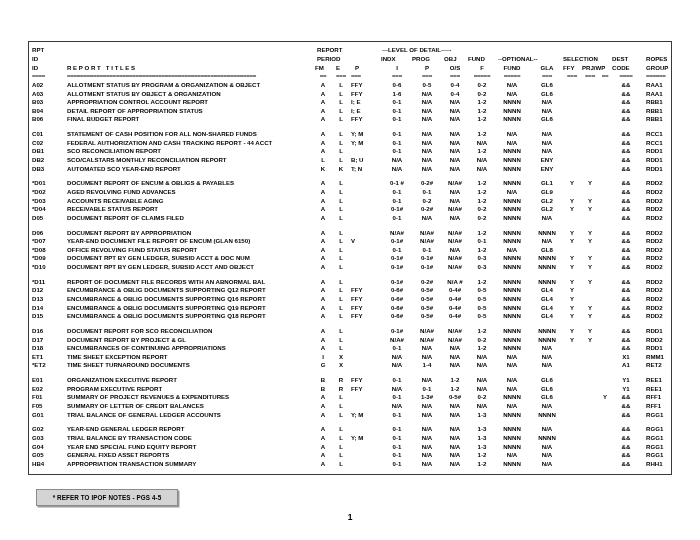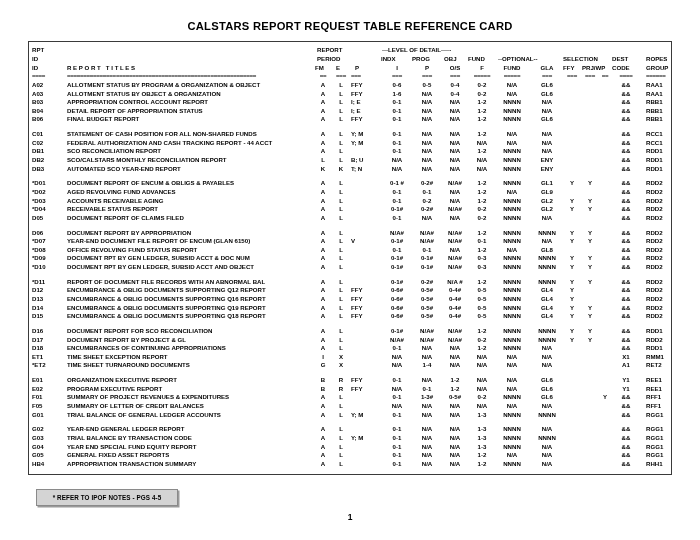--- a/index.html
+++ b/index.html
@@ -70,21 +70,20 @@
     text-align:center;
     font-size:8.5px;
     font-weight:bold;
   }
 </style>
 </head>
 <body>
 
 <div id="page">
 
-  <div class="doc-title">CALSTARS REPORT REQUEST TABLE REFERENCE CARD</div>
 
   <div class="frame">
     <div class="grid" id="grid"><div class="c" style="left: 3px; top: 4px; text-align: left;">RPT</div><div class="c" style="left: 288px; top: 4px; text-align: left;">REPORT</div><div class="c" style="left: 353px; top: 4px; text-align: left;">---LEVEL OF DETAIL-----</div><div class="c" style="left: 3px; top: 13px; text-align: left;">ID</div><div class="c" style="left: 288px; top: 13px; text-align: left;">PERIOD</div><div class="c" style="left: 352px; top: 13px; text-align: left;">INDX</div><div class="c" style="left: 383px; top: 13px; text-align: left;">PROG</div><div class="c" style="left: 415px; top: 13px; text-align: left;">OBJ</div><div class="c" style="left: 439px; top: 13px; text-align: left;">FUND</div><div class="c" style="left: 469px; top: 13px; text-align: left;">--OPTIONAL--</div><div class="c" style="left: 534px; top: 13px; text-align: left;">SELECTION</div><div class="c" style="left: 583px; top: 13px; text-align: left;">DEST</div><div class="c" style="left: 617px; top: 13px; text-align: left;">ROPES</div><div class="c" style="left: 3px; top: 22px; text-align: left;">ID</div><div class="c" style="left: 38px; top: 22px; text-align: left;">R E P O R T   T I T L E S</div><div class="c" style="left: 286px; top: 22px; text-align: left;">FM</div><div class="c" style="left: 307px; top: 22px; text-align: left;">E</div><div class="c" style="left: 326px; top: 22px; text-align: left;">P</div><div class="c" style="left: 355px; top: 22px; width: 26px; text-align: center;">I</div><div class="c" style="left: 386px; top: 22px; width: 24px; text-align: center;">P</div><div class="c" style="left: 414px; top: 22px; width: 24px; text-align: center;">O/S</div><div class="c" style="left: 442px; top: 22px; width: 22px; text-align: center;">F</div><div class="c" style="left: 469px; top: 22px; width: 28px; text-align: center;">FUND</div><div class="c" style="left: 506px; top: 22px; width: 24px; text-align: center;">GLA</div><div class="c" style="left: 534px; top: 22px; text-align: left;">FFY</div><div class="c" style="left: 553px; top: 22px; text-align: left;">PRJ/WP</div><div class="c" style="left: 583px; top: 22px; text-align: left;">CODE</div><div class="c" style="left: 617px; top: 22px; text-align: left;">GROUP</div><div class="c eqs" style="left: 3px; top: 30px; width: 26px; text-align: left;">====</div><div class="c eqs" style="left: 38px; top: 30px; width: 240px; text-align: left;">==========================================================</div><div class="c eqs" style="left: 288px; top: 30px; width: 12px; text-align: center;">==</div><div class="c eqs" style="left: 306px; top: 30px; width: 12px; text-align: center;">===</div><div class="c eqs" style="left: 322px; top: 30px; width: 24px; text-align: left;">===</div><div class="c eqs" style="left: 355px; top: 30px; width: 26px; text-align: center;">===</div><div class="c eqs" style="left: 386px; top: 30px; width: 24px; text-align: center;">===</div><div class="c eqs" style="left: 414px; top: 30px; width: 24px; text-align: center;">===</div><div class="c eqs" style="left: 442px; top: 30px; width: 22px; text-align: center;">=====</div><div class="c eqs" style="left: 469px; top: 30px; width: 28px; text-align: center;">=====</div><div class="c eqs" style="left: 506px; top: 30px; width: 24px; text-align: center;">===</div><div class="c eqs" style="left: 536px; top: 30px; width: 14px; text-align: center;">===</div><div class="c eqs" style="left: 554px; top: 30px; width: 14px; text-align: center;">===</div><div class="c eqs" style="left: 570px; top: 30px; width: 12px; text-align: center;">==</div><div class="c eqs" style="left: 584px; top: 30px; width: 26px; text-align: center;">====</div><div class="c eqs" style="left: 617px; top: 30px; width: 30px; text-align: left;">======</div><div><div class="c" style="left: 3px; top: 39px; width: 26px; text-align: left;">A02</div><div class="c" style="left: 38px; top: 39px; width: 240px; text-align: left;">ALLOTMENT STATUS BY PROGRAM &amp; ORGANIZATION &amp; OBJECT</div><div class="c" style="left: 288px; top: 39px; width: 12px; text-align: center;">A</div><div class="c" style="left: 306px; top: 39px; width: 12px; text-align: center;">L</div><div class="c" style="left: 322px; top: 39px; width: 24px; text-align: left;">FFY</div><div class="c" style="left: 355px; top: 39px; width: 26px; text-align: center;">0-6</div><div class="c" style="left: 386px; top: 39px; width: 24px; text-align: center;">0-5</div><div class="c" style="left: 414px; top: 39px; width: 24px; text-align: center;">0-4</div><div class="c" style="left: 442px; top: 39px; width: 22px; text-align: center;">0-2</div><div class="c" style="left: 469px; top: 39px; width: 28px; text-align: center;">N/A</div><div class="c" style="left: 506px; top: 39px; width: 24px; text-align: center;">GL6</div><div class="c" style="left: 536px; top: 39px; width: 14px; text-align: center;"></div><div class="c" style="left: 554px; top: 39px; width: 14px; text-align: center;"></div><div class="c" style="left: 570px; top: 39px; width: 12px; text-align: center;"></div><div class="c" style="left: 584px; top: 39px; width: 26px; text-align: center;">&amp;&amp;</div><div class="c" style="left: 617px; top: 39px; width: 30px; text-align: left;">RAA1</div></div><div><div class="c" style="left: 3px; top: 47.6px; width: 26px; text-align: left;">A03</div><div class="c" style="left: 38px; top: 47.6px; width: 240px; text-align: left;">ALLOTMENT STATUS BY OBJECT &amp; ORGANIZATION</div><div class="c" style="left: 288px; top: 47.6px; width: 12px; text-align: center;">A</div><div class="c" style="left: 306px; top: 47.6px; width: 12px; text-align: center;">L</div><div class="c" style="left: 322px; top: 47.6px; width: 24px; text-align: left;">FFY</div><div class="c" style="left: 355px; top: 47.6px; width: 26px; text-align: center;">1-6</div><div class="c" style="left: 386px; top: 47.6px; width: 24px; text-align: center;">N/A</div><div class="c" style="left: 414px; top: 47.6px; width: 24px; text-align: center;">0-4</div><div class="c" style="left: 442px; top: 47.6px; width: 22px; text-align: center;">0-2</div><div class="c" style="left: 469px; top: 47.6px; width: 28px; text-align: center;">N/A</div><div class="c" style="left: 506px; top: 47.6px; width: 24px; text-align: center;">GL6</div><div class="c" style="left: 536px; top: 47.6px; width: 14px; text-align: center;"></div><div class="c" style="left: 554px; top: 47.6px; width: 14px; text-align: center;"></div><div class="c" style="left: 570px; top: 47.6px; width: 12px; text-align: center;"></div><div class="c" style="left: 584px; top: 47.6px; width: 26px; text-align: center;">&amp;&amp;</div><div class="c" style="left: 617px; top: 47.6px; width: 30px; text-align: left;">RAA1</div></div><div><div class="c" style="left: 3px; top: 56.2px; width: 26px; text-align: left;">B03</div><div class="c" style="left: 38px; top: 56.2px; width: 240px; text-align: left;">APPROPRIATION CONTROL ACCOUNT REPORT</div><div class="c" style="left: 288px; top: 56.2px; width: 12px; text-align: center;">A</div><div class="c" style="left: 306px; top: 56.2px; width: 12px; text-align: center;">L</div><div class="c" style="left: 322px; top: 56.2px; width: 24px; text-align: left;">I; E</div><div class="c" style="left: 355px; top: 56.2px; width: 26px; text-align: center;">0-1</div><div class="c" style="left: 386px; top: 56.2px; width: 24px; text-align: center;">N/A</div><div class="c" style="left: 414px; top: 56.2px; width: 24px; text-align: center;">N/A</div><div class="c" style="left: 442px; top: 56.2px; width: 22px; text-align: center;">1-2</div><div class="c" style="left: 469px; top: 56.2px; width: 28px; text-align: center;">NNNN</div><div class="c" style="left: 506px; top: 56.2px; width: 24px; text-align: center;">N/A</div><div class="c" style="left: 536px; top: 56.2px; width: 14px; text-align: center;"></div><div class="c" style="left: 554px; top: 56.2px; width: 14px; text-align: center;"></div><div class="c" style="left: 570px; top: 56.2px; width: 12px; text-align: center;"></div><div class="c" style="left: 584px; top: 56.2px; width: 26px; text-align: center;">&amp;&amp;</div><div class="c" style="left: 617px; top: 56.2px; width: 30px; text-align: left;">RBB1</div></div><div><div class="c" style="left: 3px; top: 64.8px; width: 26px; text-align: left;">B04</div><div class="c" style="left: 38px; top: 64.8px; width: 240px; text-align: left;">DETAIL REPORT OF APPROPRIATION STATUS</div><div class="c" style="left: 288px; top: 64.8px; width: 12px; text-align: center;">A</div><div class="c" style="left: 306px; top: 64.8px; width: 12px; text-align: center;">L</div><div class="c" style="left: 322px; top: 64.8px; width: 24px; text-align: left;">I; E</div><div class="c" style="left: 355px; top: 64.8px; width: 26px; text-align: center;">0-1</div><div class="c" style="left: 386px; top: 64.8px; width: 24px; text-align: center;">N/A</div><div class="c" style="left: 414px; top: 64.8px; width: 24px; text-align: center;">N/A</div><div class="c" style="left: 442px; top: 64.8px; width: 22px; text-align: center;">1-2</div><div class="c" style="left: 469px; top: 64.8px; width: 28px; text-align: center;">NNNN</div><div class="c" style="left: 506px; top: 64.8px; width: 24px; text-align: center;">N/A</div><div class="c" style="left: 536px; top: 64.8px; width: 14px; text-align: center;"></div><div class="c" style="left: 554px; top: 64.8px; width: 14px; text-align: center;"></div><div class="c" style="left: 570px; top: 64.8px; width: 12px; text-align: center;"></div><div class="c" style="left: 584px; top: 64.8px; width: 26px; text-align: center;">&amp;&amp;</div><div class="c" style="left: 617px; top: 64.8px; width: 30px; text-align: left;">RBB1</div></div><div><div class="c" style="left: 3px; top: 73.4px; width: 26px; text-align: left;">B06</div><div class="c" style="left: 38px; top: 73.4px; width: 240px; text-align: left;">FINAL BUDGET REPORT</div><div class="c" style="left: 288px; top: 73.4px; width: 12px; text-align: center;">A</div><div class="c" style="left: 306px; top: 73.4px; width: 12px; text-align: center;">L</div><div class="c" style="left: 322px; top: 73.4px; width: 24px; text-align: left;">FFY</div><div class="c" style="left: 355px; top: 73.4px; width: 26px; text-align: center;">0-1</div><div class="c" style="left: 386px; top: 73.4px; width: 24px; text-align: center;">N/A</div><div class="c" style="left: 414px; top: 73.4px; width: 24px; text-align: center;">N/A</div><div class="c" style="left: 442px; top: 73.4px; width: 22px; text-align: center;">1-2</div><div class="c" style="left: 469px; top: 73.4px; width: 28px; text-align: center;">NNNN</div><div class="c" style="left: 506px; top: 73.4px; width: 24px; text-align: center;">GL6</div><div class="c" style="left: 536px; top: 73.4px; width: 14px; text-align: center;"></div><div class="c" style="left: 554px; top: 73.4px; width: 14px; text-align: center;"></div><div class="c" style="left: 570px; top: 73.4px; width: 12px; text-align: center;"></div><div class="c" style="left: 584px; top: 73.4px; width: 26px; text-align: center;">&amp;&amp;</div><div class="c" style="left: 617px; top: 73.4px; width: 30px; text-align: left;">RBB1</div></div><div><div class="c" style="left: 3px; top: 88.2px; width: 26px; text-align: left;">C01</div><div class="c" style="left: 38px; top: 88.2px; width: 240px; text-align: left;">STATEMENT OF CASH POSITION FOR ALL NON-SHARED FUNDS</div><div class="c" style="left: 288px; top: 88.2px; width: 12px; text-align: center;">A</div><div class="c" style="left: 306px; top: 88.2px; width: 12px; text-align: center;">L</div><div class="c" style="left: 322px; top: 88.2px; width: 24px; text-align: left;">Y; M</div><div class="c" style="left: 355px; top: 88.2px; width: 26px; text-align: center;">0-1</div><div class="c" style="left: 386px; top: 88.2px; width: 24px; text-align: center;">N/A</div><div class="c" style="left: 414px; top: 88.2px; width: 24px; text-align: center;">N/A</div><div class="c" style="left: 442px; top: 88.2px; width: 22px; text-align: center;">1-2</div><div class="c" style="left: 469px; top: 88.2px; width: 28px; text-align: center;">N/A</div><div class="c" style="left: 506px; top: 88.2px; width: 24px; text-align: center;">N/A</div><div class="c" style="left: 536px; top: 88.2px; width: 14px; text-align: center;"></div><div class="c" style="left: 554px; top: 88.2px; width: 14px; text-align: center;"></div><div class="c" style="left: 570px; top: 88.2px; width: 12px; text-align: center;"></div><div class="c" style="left: 584px; top: 88.2px; width: 26px; text-align: center;">&amp;&amp;</div><div class="c" style="left: 617px; top: 88.2px; width: 30px; text-align: left;">RCC1</div></div><div><div class="c" style="left: 3px; top: 96.8px; width: 26px; text-align: left;">C02</div><div class="c" style="left: 38px; top: 96.8px; width: 240px; text-align: left;">FEDERAL AUTHORIZATION AND CASH TRACKING REPORT - 44 ACCT</div><div class="c" style="left: 288px; top: 96.8px; width: 12px; text-align: center;">A</div><div class="c" style="left: 306px; top: 96.8px; width: 12px; text-align: center;">L</div><div class="c" style="left: 322px; top: 96.8px; width: 24px; text-align: left;">Y; M</div><div class="c" style="left: 355px; top: 96.8px; width: 26px; text-align: center;">0-1</div><div class="c" style="left: 386px; top: 96.8px; width: 24px; text-align: center;">N/A</div><div class="c" style="left: 414px; top: 96.8px; width: 24px; text-align: center;">N/A</div><div class="c" style="left: 442px; top: 96.8px; width: 22px; text-align: center;">N/A</div><div class="c" style="left: 469px; top: 96.8px; width: 28px; text-align: center;">N/A</div><div class="c" style="left: 506px; top: 96.8px; width: 24px; text-align: center;">N/A</div><div class="c" style="left: 536px; top: 96.8px; width: 14px; text-align: center;"></div><div class="c" style="left: 554px; top: 96.8px; width: 14px; text-align: center;"></div><div class="c" style="left: 570px; top: 96.8px; width: 12px; text-align: center;"></div><div class="c" style="left: 584px; top: 96.8px; width: 26px; text-align: center;">&amp;&amp;</div><div class="c" style="left: 617px; top: 96.8px; width: 30px; text-align: left;">RCC1</div></div><div><div class="c" style="left: 3px; top: 105.4px; width: 26px; text-align: left;">DB1</div><div class="c" style="left: 38px; top: 105.4px; width: 240px; text-align: left;">SCO RECONCILIATION REPORT</div><div class="c" style="left: 288px; top: 105.4px; width: 12px; text-align: center;">A</div><div class="c" style="left: 306px; top: 105.4px; width: 12px; text-align: center;">L</div><div class="c" style="left: 322px; top: 105.4px; width: 24px; text-align: left;"></div><div class="c" style="left: 355px; top: 105.4px; width: 26px; text-align: center;">0-1</div><div class="c" style="left: 386px; top: 105.4px; width: 24px; text-align: center;">N/A</div><div class="c" style="left: 414px; top: 105.4px; width: 24px; text-align: center;">N/A</div><div class="c" style="left: 442px; top: 105.4px; width: 22px; text-align: center;">1-2</div><div class="c" style="left: 469px; top: 105.4px; width: 28px; text-align: center;">NNNN</div><div class="c" style="left: 506px; top: 105.4px; width: 24px; text-align: center;">N/A</div><div class="c" style="left: 536px; top: 105.4px; width: 14px; text-align: center;"></div><div class="c" style="left: 554px; top: 105.4px; width: 14px; text-align: center;"></div><div class="c" style="left: 570px; top: 105.4px; width: 12px; text-align: center;"></div><div class="c" style="left: 584px; top: 105.4px; width: 26px; text-align: center;">&amp;&amp;</div><div class="c" style="left: 617px; top: 105.4px; width: 30px; text-align: left;">RDD1</div></div><div><div class="c" style="left: 3px; top: 114px; width: 26px; text-align: left;">DB2</div><div class="c" style="left: 38px; top: 114px; width: 240px; text-align: left;">SCO/CALSTARS MONTHLY RECONCILIATION REPORT</div><div class="c" style="left: 288px; top: 114px; width: 12px; text-align: center;">L</div><div class="c" style="left: 306px; top: 114px; width: 12px; text-align: center;">L</div><div class="c" style="left: 322px; top: 114px; width: 24px; text-align: left;">B; U</div><div class="c" style="left: 355px; top: 114px; width: 26px; text-align: center;">N/A</div><div class="c" style="left: 386px; top: 114px; width: 24px; text-align: center;">N/A</div><div class="c" style="left: 414px; top: 114px; width: 24px; text-align: center;">N/A</div><div class="c" style="left: 442px; top: 114px; width: 22px; text-align: center;">N/A</div><div class="c" style="left: 469px; top: 114px; width: 28px; text-align: center;">NNNN</div><div class="c" style="left: 506px; top: 114px; width: 24px; text-align: center;">ENY</div><div class="c" style="left: 536px; top: 114px; width: 14px; text-align: center;"></div><div class="c" style="left: 554px; top: 114px; width: 14px; text-align: center;"></div><div class="c" style="left: 570px; top: 114px; width: 12px; text-align: center;"></div><div class="c" style="left: 584px; top: 114px; width: 26px; text-align: center;">&amp;&amp;</div><div class="c" style="left: 617px; top: 114px; width: 30px; text-align: left;">RDD1</div></div><div><div class="c" style="left: 3px; top: 122.6px; width: 26px; text-align: left;">DB3</div><div class="c" style="left: 38px; top: 122.6px; width: 240px; text-align: left;">AUTOMATED SCO YEAR-END REPORT</div><div class="c" style="left: 288px; top: 122.6px; width: 12px; text-align: center;">K</div><div class="c" style="left: 306px; top: 122.6px; width: 12px; text-align: center;">K</div><div class="c" style="left: 322px; top: 122.6px; width: 24px; text-align: left;">T; N</div><div class="c" style="left: 355px; top: 122.6px; width: 26px; text-align: center;">N/A</div><div class="c" style="left: 386px; top: 122.6px; width: 24px; text-align: center;">N/A</div><div class="c" style="left: 414px; top: 122.6px; width: 24px; text-align: center;">N/A</div><div class="c" style="left: 442px; top: 122.6px; width: 22px; text-align: center;">N/A</div><div class="c" style="left: 469px; top: 122.6px; width: 28px; text-align: center;">NNNN</div><div class="c" style="left: 506px; top: 122.6px; width: 24px; text-align: center;">ENY</div><div class="c" style="left: 536px; top: 122.6px; width: 14px; text-align: center;"></div><div class="c" style="left: 554px; top: 122.6px; width: 14px; text-align: center;"></div><div class="c" style="left: 570px; top: 122.6px; width: 12px; text-align: center;"></div><div class="c" style="left: 584px; top: 122.6px; width: 26px; text-align: center;">&amp;&amp;</div><div class="c" style="left: 617px; top: 122.6px; width: 30px; text-align: left;">RDD1</div></div><div><div class="c" style="left: 3px; top: 137.4px; width: 26px; text-align: left;">*D01</div><div class="c" style="left: 38px; top: 137.4px; width: 240px; text-align: left;">DOCUMENT REPORT OF ENCUM &amp; OBLIGS &amp; PAYABLES</div><div class="c" style="left: 288px; top: 137.4px; width: 12px; text-align: center;">A</div><div class="c" style="left: 306px; top: 137.4px; width: 12px; text-align: center;">L</div><div class="c" style="left: 322px; top: 137.4px; width: 24px; text-align: left;"></div><div class="c" style="left: 355px; top: 137.4px; width: 26px; text-align: center;">0-1 #</div><div class="c" style="left: 386px; top: 137.4px; width: 24px; text-align: center;">0-2#</div><div class="c" style="left: 414px; top: 137.4px; width: 24px; text-align: center;">N/A#</div><div class="c" style="left: 442px; top: 137.4px; width: 22px; text-align: center;">1-2</div><div class="c" style="left: 469px; top: 137.4px; width: 28px; text-align: center;">NNNN</div><div class="c" style="left: 506px; top: 137.4px; width: 24px; text-align: center;">GL1</div><div class="c" style="left: 536px; top: 137.4px; width: 14px; text-align: center;">Y</div><div class="c" style="left: 554px; top: 137.4px; width: 14px; text-align: center;">Y</div><div class="c" style="left: 570px; top: 137.4px; width: 12px; text-align: center;"></div><div class="c" style="left: 584px; top: 137.4px; width: 26px; text-align: center;">&amp;&amp;</div><div class="c" style="left: 617px; top: 137.4px; width: 30px; text-align: left;">RDD2</div></div><div><div class="c" style="left: 3px; top: 146px; width: 26px; text-align: left;">*D02</div><div class="c" style="left: 38px; top: 146px; width: 240px; text-align: left;">AGED REVOLVING FUND ADVANCES</div><div class="c" style="left: 288px; top: 146px; width: 12px; text-align: center;">A</div><div class="c" style="left: 306px; top: 146px; width: 12px; text-align: center;">L</div><div class="c" style="left: 322px; top: 146px; width: 24px; text-align: left;"></div><div class="c" style="left: 355px; top: 146px; width: 26px; text-align: center;">0-1</div><div class="c" style="left: 386px; top: 146px; width: 24px; text-align: center;">0-1</div><div class="c" style="left: 414px; top: 146px; width: 24px; text-align: center;">N/A</div><div class="c" style="left: 442px; top: 146px; width: 22px; text-align: center;">1-2</div><div class="c" style="left: 469px; top: 146px; width: 28px; text-align: center;">N/A</div><div class="c" style="left: 506px; top: 146px; width: 24px; text-align: center;">GL9</div><div class="c" style="left: 536px; top: 146px; width: 14px; text-align: center;"></div><div class="c" style="left: 554px; top: 146px; width: 14px; text-align: center;"></div><div class="c" style="left: 570px; top: 146px; width: 12px; text-align: center;"></div><div class="c" style="left: 584px; top: 146px; width: 26px; text-align: center;">&amp;&amp;</div><div class="c" style="left: 617px; top: 146px; width: 30px; text-align: left;">RDD2</div></div><div><div class="c" style="left: 3px; top: 154.6px; width: 26px; text-align: left;">*D03</div><div class="c" style="left: 38px; top: 154.6px; width: 240px; text-align: left;">ACCOUNTS RECEIVABLE AGING</div><div class="c" style="left: 288px; top: 154.6px; width: 12px; text-align: center;">A</div><div class="c" style="left: 306px; top: 154.6px; width: 12px; text-align: center;">L</div><div class="c" style="left: 322px; top: 154.6px; width: 24px; text-align: left;"></div><div class="c" style="left: 355px; top: 154.6px; width: 26px; text-align: center;">0-1</div><div class="c" style="left: 386px; top: 154.6px; width: 24px; text-align: center;">0-2</div><div class="c" style="left: 414px; top: 154.6px; width: 24px; text-align: center;">N/A</div><div class="c" style="left: 442px; top: 154.6px; width: 22px; text-align: center;">1-2</div><div class="c" style="left: 469px; top: 154.6px; width: 28px; text-align: center;">NNNN</div><div class="c" style="left: 506px; top: 154.6px; width: 24px; text-align: center;">GL2</div><div class="c" style="left: 536px; top: 154.6px; width: 14px; text-align: center;">Y</div><div class="c" style="left: 554px; top: 154.6px; width: 14px; text-align: center;">Y</div><div class="c" style="left: 570px; top: 154.6px; width: 12px; text-align: center;"></div><div class="c" style="left: 584px; top: 154.6px; width: 26px; text-align: center;">&amp;&amp;</div><div class="c" style="left: 617px; top: 154.6px; width: 30px; text-align: left;">RDD2</div></div><div><div class="c" style="left: 3px; top: 163.2px; width: 26px; text-align: left;">*D04</div><div class="c" style="left: 38px; top: 163.2px; width: 240px; text-align: left;">RECEIVABLE STATUS REPORT</div><div class="c" style="left: 288px; top: 163.2px; width: 12px; text-align: center;">A</div><div class="c" style="left: 306px; top: 163.2px; width: 12px; text-align: center;">L</div><div class="c" style="left: 322px; top: 163.2px; width: 24px; text-align: left;"></div><div class="c" style="left: 355px; top: 163.2px; width: 26px; text-align: center;">0-1#</div><div class="c" style="left: 386px; top: 163.2px; width: 24px; text-align: center;">0-2#</div><div class="c" style="left: 414px; top: 163.2px; width: 24px; text-align: center;">N/A#</div><div class="c" style="left: 442px; top: 163.2px; width: 22px; text-align: center;">0-2</div><div class="c" style="left: 469px; top: 163.2px; width: 28px; text-align: center;">NNNN</div><div class="c" style="left: 506px; top: 163.2px; width: 24px; text-align: center;">GL2</div><div class="c" style="left: 536px; top: 163.2px; width: 14px; text-align: center;">Y</div><div class="c" style="left: 554px; top: 163.2px; width: 14px; text-align: center;">Y</div><div class="c" style="left: 570px; top: 163.2px; width: 12px; text-align: center;"></div><div class="c" style="left: 584px; top: 163.2px; width: 26px; text-align: center;">&amp;&amp;</div><div class="c" style="left: 617px; top: 163.2px; width: 30px; text-align: left;">RDD2</div></div><div><div class="c" style="left: 3px; top: 171.8px; width: 26px; text-align: left;">D05</div><div class="c" style="left: 38px; top: 171.8px; width: 240px; text-align: left;">DOCUMENT REPORT OF CLAIMS FILED</div><div class="c" style="left: 288px; top: 171.8px; width: 12px; text-align: center;">A</div><div class="c" style="left: 306px; top: 171.8px; width: 12px; text-align: center;">L</div><div class="c" style="left: 322px; top: 171.8px; width: 24px; text-align: left;"></div><div class="c" style="left: 355px; top: 171.8px; width: 26px; text-align: center;">0-1</div><div class="c" style="left: 386px; top: 171.8px; width: 24px; text-align: center;">N/A</div><div class="c" style="left: 414px; top: 171.8px; width: 24px; text-align: center;">N/A</div><div class="c" style="left: 442px; top: 171.8px; width: 22px; text-align: center;">0-2</div><div class="c" style="left: 469px; top: 171.8px; width: 28px; text-align: center;">NNNN</div><div class="c" style="left: 506px; top: 171.8px; width: 24px; text-align: center;">N/A</div><div class="c" style="left: 536px; top: 171.8px; width: 14px; text-align: center;"></div><div class="c" style="left: 554px; top: 171.8px; width: 14px; text-align: center;"></div><div class="c" style="left: 570px; top: 171.8px; width: 12px; text-align: center;"></div><div class="c" style="left: 584px; top: 171.8px; width: 26px; text-align: center;">&amp;&amp;</div><div class="c" style="left: 617px; top: 171.8px; width: 30px; text-align: left;">RDD2</div></div><div><div class="c" style="left: 3px; top: 186.6px; width: 26px; text-align: left;">D06</div><div class="c" style="left: 38px; top: 186.6px; width: 240px; text-align: left;">DOCUMENT REPORT BY APPROPRIATION</div><div class="c" style="left: 288px; top: 186.6px; width: 12px; text-align: center;">A</div><div class="c" style="left: 306px; top: 186.6px; width: 12px; text-align: center;">L</div><div class="c" style="left: 322px; top: 186.6px; width: 24px; text-align: left;"></div><div class="c" style="left: 355px; top: 186.6px; width: 26px; text-align: center;">N/A#</div><div class="c" style="left: 386px; top: 186.6px; width: 24px; text-align: center;">N/A#</div><div class="c" style="left: 414px; top: 186.6px; width: 24px; text-align: center;">N/A#</div><div class="c" style="left: 442px; top: 186.6px; width: 22px; text-align: center;">1-2</div><div class="c" style="left: 469px; top: 186.6px; width: 28px; text-align: center;">NNNN</div><div class="c" style="left: 506px; top: 186.6px; width: 24px; text-align: center;">NNNN</div><div class="c" style="left: 536px; top: 186.6px; width: 14px; text-align: center;">Y</div><div class="c" style="left: 554px; top: 186.6px; width: 14px; text-align: center;">Y</div><div class="c" style="left: 570px; top: 186.6px; width: 12px; text-align: center;"></div><div class="c" style="left: 584px; top: 186.6px; width: 26px; text-align: center;">&amp;&amp;</div><div class="c" style="left: 617px; top: 186.6px; width: 30px; text-align: left;">RDD2</div></div><div><div class="c" style="left: 3px; top: 195.2px; width: 26px; text-align: left;">*D07</div><div class="c" style="left: 38px; top: 195.2px; width: 240px; text-align: left;">YEAR-END DOCUMENT FILE REPORT OF ENCUM (GLAN 6150)</div><div class="c" style="left: 288px; top: 195.2px; width: 12px; text-align: center;">A</div><div class="c" style="left: 306px; top: 195.2px; width: 12px; text-align: center;">L</div><div class="c" style="left: 322px; top: 195.2px; width: 24px; text-align: left;">V</div><div class="c" style="left: 355px; top: 195.2px; width: 26px; text-align: center;">0-1#</div><div class="c" style="left: 386px; top: 195.2px; width: 24px; text-align: center;">N/A#</div><div class="c" style="left: 414px; top: 195.2px; width: 24px; text-align: center;">N/A#</div><div class="c" style="left: 442px; top: 195.2px; width: 22px; text-align: center;">0-1</div><div class="c" style="left: 469px; top: 195.2px; width: 28px; text-align: center;">NNNN</div><div class="c" style="left: 506px; top: 195.2px; width: 24px; text-align: center;">N/A</div><div class="c" style="left: 536px; top: 195.2px; width: 14px; text-align: center;">Y</div><div class="c" style="left: 554px; top: 195.2px; width: 14px; text-align: center;">Y</div><div class="c" style="left: 570px; top: 195.2px; width: 12px; text-align: center;"></div><div class="c" style="left: 584px; top: 195.2px; width: 26px; text-align: center;">&amp;&amp;</div><div class="c" style="left: 617px; top: 195.2px; width: 30px; text-align: left;">RDD2</div></div><div><div class="c" style="left: 3px; top: 203.8px; width: 26px; text-align: left;">*D08</div><div class="c" style="left: 38px; top: 203.8px; width: 240px; text-align: left;">OFFICE REVOLVING FUND STATUS REPORT</div><div class="c" style="left: 288px; top: 203.8px; width: 12px; text-align: center;">A</div><div class="c" style="left: 306px; top: 203.8px; width: 12px; text-align: center;">L</div><div class="c" style="left: 322px; top: 203.8px; width: 24px; text-align: left;"></div><div class="c" style="left: 355px; top: 203.8px; width: 26px; text-align: center;">0-1</div><div class="c" style="left: 386px; top: 203.8px; width: 24px; text-align: center;">0-1</div><div class="c" style="left: 414px; top: 203.8px; width: 24px; text-align: center;">N/A</div><div class="c" style="left: 442px; top: 203.8px; width: 22px; text-align: center;">1-2</div><div class="c" style="left: 469px; top: 203.8px; width: 28px; text-align: center;">N/A</div><div class="c" style="left: 506px; top: 203.8px; width: 24px; text-align: center;">GL8</div><div class="c" style="left: 536px; top: 203.8px; width: 14px; text-align: center;"></div><div class="c" style="left: 554px; top: 203.8px; width: 14px; text-align: center;"></div><div class="c" style="left: 570px; top: 203.8px; width: 12px; text-align: center;"></div><div class="c" style="left: 584px; top: 203.8px; width: 26px; text-align: center;">&amp;&amp;</div><div class="c" style="left: 617px; top: 203.8px; width: 30px; text-align: left;">RDD2</div></div><div><div class="c" style="left: 3px; top: 212.4px; width: 26px; text-align: left;">*D09</div><div class="c" style="left: 38px; top: 212.4px; width: 240px; text-align: left;">DOCUMENT RPT BY GEN LEDGER, SUBSID ACCT &amp; DOC NUM</div><div class="c" style="left: 288px; top: 212.4px; width: 12px; text-align: center;">A</div><div class="c" style="left: 306px; top: 212.4px; width: 12px; text-align: center;">L</div><div class="c" style="left: 322px; top: 212.4px; width: 24px; text-align: left;"></div><div class="c" style="left: 355px; top: 212.4px; width: 26px; text-align: center;">0-1#</div><div class="c" style="left: 386px; top: 212.4px; width: 24px; text-align: center;">0-1#</div><div class="c" style="left: 414px; top: 212.4px; width: 24px; text-align: center;">N/A#</div><div class="c" style="left: 442px; top: 212.4px; width: 22px; text-align: center;">0-3</div><div class="c" style="left: 469px; top: 212.4px; width: 28px; text-align: center;">NNNN</div><div class="c" style="left: 506px; top: 212.4px; width: 24px; text-align: center;">NNNN</div><div class="c" style="left: 536px; top: 212.4px; width: 14px; text-align: center;">Y</div><div class="c" style="left: 554px; top: 212.4px; width: 14px; text-align: center;">Y</div><div class="c" style="left: 570px; top: 212.4px; width: 12px; text-align: center;"></div><div class="c" style="left: 584px; top: 212.4px; width: 26px; text-align: center;">&amp;&amp;</div><div class="c" style="left: 617px; top: 212.4px; width: 30px; text-align: left;">RDD2</div></div><div><div class="c" style="left: 3px; top: 221px; width: 26px; text-align: left;">*D10</div><div class="c" style="left: 38px; top: 221px; width: 240px; text-align: left;">DOCUMENT RPT BY GEN LEDGER, SUBSID ACCT AND OBJECT</div><div class="c" style="left: 288px; top: 221px; width: 12px; text-align: center;">A</div><div class="c" style="left: 306px; top: 221px; width: 12px; text-align: center;">L</div><div class="c" style="left: 322px; top: 221px; width: 24px; text-align: left;"></div><div class="c" style="left: 355px; top: 221px; width: 26px; text-align: center;">0-1#</div><div class="c" style="left: 386px; top: 221px; width: 24px; text-align: center;">0-1#</div><div class="c" style="left: 414px; top: 221px; width: 24px; text-align: center;">N/A#</div><div class="c" style="left: 442px; top: 221px; width: 22px; text-align: center;">0-3</div><div class="c" style="left: 469px; top: 221px; width: 28px; text-align: center;">NNNN</div><div class="c" style="left: 506px; top: 221px; width: 24px; text-align: center;">NNNN</div><div class="c" style="left: 536px; top: 221px; width: 14px; text-align: center;">Y</div><div class="c" style="left: 554px; top: 221px; width: 14px; text-align: center;">Y</div><div class="c" style="left: 570px; top: 221px; width: 12px; text-align: center;"></div><div class="c" style="left: 584px; top: 221px; width: 26px; text-align: center;">&amp;&amp;</div><div class="c" style="left: 617px; top: 221px; width: 30px; text-align: left;">RDD2</div></div><div><div class="c" style="left: 3px; top: 235.8px; width: 26px; text-align: left;">*D11</div><div class="c" style="left: 38px; top: 235.8px; width: 240px; text-align: left;">REPORT OF DOCUMENT FILE RECORDS WITH AN ABNORMAL BAL</div><div class="c" style="left: 288px; top: 235.8px; width: 12px; text-align: center;">A</div><div class="c" style="left: 306px; top: 235.8px; width: 12px; text-align: center;">L</div><div class="c" style="left: 322px; top: 235.8px; width: 24px; text-align: left;"></div><div class="c" style="left: 355px; top: 235.8px; width: 26px; text-align: center;">0-1#</div><div class="c" style="left: 386px; top: 235.8px; width: 24px; text-align: center;">0-2#</div><div class="c" style="left: 414px; top: 235.8px; width: 24px; text-align: center;">N/A #</div><div class="c" style="left: 442px; top: 235.8px; width: 22px; text-align: center;">1-2</div><div class="c" style="left: 469px; top: 235.8px; width: 28px; text-align: center;">NNNN</div><div class="c" style="left: 506px; top: 235.8px; width: 24px; text-align: center;">NNNN</div><div class="c" style="left: 536px; top: 235.8px; width: 14px; text-align: center;">Y</div><div class="c" style="left: 554px; top: 235.8px; width: 14px; text-align: center;">Y</div><div class="c" style="left: 570px; top: 235.8px; width: 12px; text-align: center;"></div><div class="c" style="left: 584px; top: 235.8px; width: 26px; text-align: center;">&amp;&amp;</div><div class="c" style="left: 617px; top: 235.8px; width: 30px; text-align: left;">RDD2</div></div><div><div class="c" style="left: 3px; top: 244.4px; width: 26px; text-align: left;">D12</div><div class="c" style="left: 38px; top: 244.4px; width: 240px; text-align: left;">ENCUMBRANCE &amp; OBLIG DOCUMENTS SUPPORTING Q12 REPORT</div><div class="c" style="left: 288px; top: 244.4px; width: 12px; text-align: center;">A</div><div class="c" style="left: 306px; top: 244.4px; width: 12px; text-align: center;">L</div><div class="c" style="left: 322px; top: 244.4px; width: 24px; text-align: left;">FFY</div><div class="c" style="left: 355px; top: 244.4px; width: 26px; text-align: center;">0-6#</div><div class="c" style="left: 386px; top: 244.4px; width: 24px; text-align: center;">0-5#</div><div class="c" style="left: 414px; top: 244.4px; width: 24px; text-align: center;">0-4#</div><div class="c" style="left: 442px; top: 244.4px; width: 22px; text-align: center;">0-5</div><div class="c" style="left: 469px; top: 244.4px; width: 28px; text-align: center;">NNNN</div><div class="c" style="left: 506px; top: 244.4px; width: 24px; text-align: center;">GL4</div><div class="c" style="left: 536px; top: 244.4px; width: 14px; text-align: center;">Y</div><div class="c" style="left: 554px; top: 244.4px; width: 14px; text-align: center;"></div><div class="c" style="left: 570px; top: 244.4px; width: 12px; text-align: center;"></div><div class="c" style="left: 584px; top: 244.4px; width: 26px; text-align: center;">&amp;&amp;</div><div class="c" style="left: 617px; top: 244.4px; width: 30px; text-align: left;">RDD2</div></div><div><div class="c" style="left: 3px; top: 253px; width: 26px; text-align: left;">D13</div><div class="c" style="left: 38px; top: 253px; width: 240px; text-align: left;">ENCUMBRANCE &amp; OBLIG DOCUMENTS SUPPORTING Q16 REPORT</div><div class="c" style="left: 288px; top: 253px; width: 12px; text-align: center;">A</div><div class="c" style="left: 306px; top: 253px; width: 12px; text-align: center;">L</div><div class="c" style="left: 322px; top: 253px; width: 24px; text-align: left;">FFY</div><div class="c" style="left: 355px; top: 253px; width: 26px; text-align: center;">0-6#</div><div class="c" style="left: 386px; top: 253px; width: 24px; text-align: center;">0-5#</div><div class="c" style="left: 414px; top: 253px; width: 24px; text-align: center;">0-4#</div><div class="c" style="left: 442px; top: 253px; width: 22px; text-align: center;">0-5</div><div class="c" style="left: 469px; top: 253px; width: 28px; text-align: center;">NNNN</div><div class="c" style="left: 506px; top: 253px; width: 24px; text-align: center;">GL4</div><div class="c" style="left: 536px; top: 253px; width: 14px; text-align: center;">Y</div><div class="c" style="left: 554px; top: 253px; width: 14px; text-align: center;"></div><div class="c" style="left: 570px; top: 253px; width: 12px; text-align: center;"></div><div class="c" style="left: 584px; top: 253px; width: 26px; text-align: center;">&amp;&amp;</div><div class="c" style="left: 617px; top: 253px; width: 30px; text-align: left;">RDD2</div></div><div><div class="c" style="left: 3px; top: 261.6px; width: 26px; text-align: left;">D14</div><div class="c" style="left: 38px; top: 261.6px; width: 240px; text-align: left;">ENCUMBRANCE &amp; OBLIG DOCUMENTS SUPPORTING Q19 REPORT</div><div class="c" style="left: 288px; top: 261.6px; width: 12px; text-align: center;">A</div><div class="c" style="left: 306px; top: 261.6px; width: 12px; text-align: center;">L</div><div class="c" style="left: 322px; top: 261.6px; width: 24px; text-align: left;">FFY</div><div class="c" style="left: 355px; top: 261.6px; width: 26px; text-align: center;">0-6#</div><div class="c" style="left: 386px; top: 261.6px; width: 24px; text-align: center;">0-5#</div><div class="c" style="left: 414px; top: 261.6px; width: 24px; text-align: center;">0-4#</div><div class="c" style="left: 442px; top: 261.6px; width: 22px; text-align: center;">0-5</div><div class="c" style="left: 469px; top: 261.6px; width: 28px; text-align: center;">NNNN</div><div class="c" style="left: 506px; top: 261.6px; width: 24px; text-align: center;">GL4</div><div class="c" style="left: 536px; top: 261.6px; width: 14px; text-align: center;">Y</div><div class="c" style="left: 554px; top: 261.6px; width: 14px; text-align: center;">Y</div><div class="c" style="left: 570px; top: 261.6px; width: 12px; text-align: center;"></div><div class="c" style="left: 584px; top: 261.6px; width: 26px; text-align: center;">&amp;&amp;</div><div class="c" style="left: 617px; top: 261.6px; width: 30px; text-align: left;">RDD2</div></div><div><div class="c" style="left: 3px; top: 270.2px; width: 26px; text-align: left;">D15</div><div class="c" style="left: 38px; top: 270.2px; width: 240px; text-align: left;">ENCUMBRANCE &amp; OBLIG DOCUMENTS SUPPORTING Q18 REPORT</div><div class="c" style="left: 288px; top: 270.2px; width: 12px; text-align: center;">A</div><div class="c" style="left: 306px; top: 270.2px; width: 12px; text-align: center;">L</div><div class="c" style="left: 322px; top: 270.2px; width: 24px; text-align: left;">FFY</div><div class="c" style="left: 355px; top: 270.2px; width: 26px; text-align: center;">0-6#</div><div class="c" style="left: 386px; top: 270.2px; width: 24px; text-align: center;">0-5#</div><div class="c" style="left: 414px; top: 270.2px; width: 24px; text-align: center;">0-4#</div><div class="c" style="left: 442px; top: 270.2px; width: 22px; text-align: center;">0-5</div><div class="c" style="left: 469px; top: 270.2px; width: 28px; text-align: center;">NNNN</div><div class="c" style="left: 506px; top: 270.2px; width: 24px; text-align: center;">GL4</div><div class="c" style="left: 536px; top: 270.2px; width: 14px; text-align: center;">Y</div><div class="c" style="left: 554px; top: 270.2px; width: 14px; text-align: center;">Y</div><div class="c" style="left: 570px; top: 270.2px; width: 12px; text-align: center;"></div><div class="c" style="left: 584px; top: 270.2px; width: 26px; text-align: center;">&amp;&amp;</div><div class="c" style="left: 617px; top: 270.2px; width: 30px; text-align: left;">RDD2</div></div><div><div class="c" style="left: 3px; top: 285px; width: 26px; text-align: left;">D16</div><div class="c" style="left: 38px; top: 285px; width: 240px; text-align: left;">DOCUMENT REPORT FOR SCO RECONCILIATION</div><div class="c" style="left: 288px; top: 285px; width: 12px; text-align: center;">A</div><div class="c" style="left: 306px; top: 285px; width: 12px; text-align: center;">L</div><div class="c" style="left: 322px; top: 285px; width: 24px; text-align: left;"></div><div class="c" style="left: 355px; top: 285px; width: 26px; text-align: center;">0-1#</div><div class="c" style="left: 386px; top: 285px; width: 24px; text-align: center;">N/A#</div><div class="c" style="left: 414px; top: 285px; width: 24px; text-align: center;">N/A#</div><div class="c" style="left: 442px; top: 285px; width: 22px; text-align: center;">1-2</div><div class="c" style="left: 469px; top: 285px; width: 28px; text-align: center;">NNNN</div><div class="c" style="left: 506px; top: 285px; width: 24px; text-align: center;">NNNN</div><div class="c" style="left: 536px; top: 285px; width: 14px; text-align: center;">Y</div><div class="c" style="left: 554px; top: 285px; width: 14px; text-align: center;">Y</div><div class="c" style="left: 570px; top: 285px; width: 12px; text-align: center;"></div><div class="c" style="left: 584px; top: 285px; width: 26px; text-align: center;">&amp;&amp;</div><div class="c" style="left: 617px; top: 285px; width: 30px; text-align: left;">RDD1</div></div><div><div class="c" style="left: 3px; top: 293.6px; width: 26px; text-align: left;">D17</div><div class="c" style="left: 38px; top: 293.6px; width: 240px; text-align: left;">DOCUMENT REPORT BY PROJECT &amp; GL</div><div class="c" style="left: 288px; top: 293.6px; width: 12px; text-align: center;">A</div><div class="c" style="left: 306px; top: 293.6px; width: 12px; text-align: center;">L</div><div class="c" style="left: 322px; top: 293.6px; width: 24px; text-align: left;"></div><div class="c" style="left: 355px; top: 293.6px; width: 26px; text-align: center;">N/A#</div><div class="c" style="left: 386px; top: 293.6px; width: 24px; text-align: center;">N/A#</div><div class="c" style="left: 414px; top: 293.6px; width: 24px; text-align: center;">N/A#</div><div class="c" style="left: 442px; top: 293.6px; width: 22px; text-align: center;">0-2</div><div class="c" style="left: 469px; top: 293.6px; width: 28px; text-align: center;">NNNN</div><div class="c" style="left: 506px; top: 293.6px; width: 24px; text-align: center;">NNNN</div><div class="c" style="left: 536px; top: 293.6px; width: 14px; text-align: center;">Y</div><div class="c" style="left: 554px; top: 293.6px; width: 14px; text-align: center;">Y</div><div class="c" style="left: 570px; top: 293.6px; width: 12px; text-align: center;"></div><div class="c" style="left: 584px; top: 293.6px; width: 26px; text-align: center;">&amp;&amp;</div><div class="c" style="left: 617px; top: 293.6px; width: 30px; text-align: left;">RDD2</div></div><div><div class="c" style="left: 3px; top: 302.2px; width: 26px; text-align: left;">D18</div><div class="c" style="left: 38px; top: 302.2px; width: 240px; text-align: left;">ENCUMBRANCES OF CONTINUING APPROPRIATIONS</div><div class="c" style="left: 288px; top: 302.2px; width: 12px; text-align: center;">A</div><div class="c" style="left: 306px; top: 302.2px; width: 12px; text-align: center;">L</div><div class="c" style="left: 322px; top: 302.2px; width: 24px; text-align: left;"></div><div class="c" style="left: 355px; top: 302.2px; width: 26px; text-align: center;">0-1</div><div class="c" style="left: 386px; top: 302.2px; width: 24px; text-align: center;">N/A</div><div class="c" style="left: 414px; top: 302.2px; width: 24px; text-align: center;">N/A</div><div class="c" style="left: 442px; top: 302.2px; width: 22px; text-align: center;">1-2</div><div class="c" style="left: 469px; top: 302.2px; width: 28px; text-align: center;">NNNN</div><div class="c" style="left: 506px; top: 302.2px; width: 24px; text-align: center;">N/A</div><div class="c" style="left: 536px; top: 302.2px; width: 14px; text-align: center;"></div><div class="c" style="left: 554px; top: 302.2px; width: 14px; text-align: center;"></div><div class="c" style="left: 570px; top: 302.2px; width: 12px; text-align: center;"></div><div class="c" style="left: 584px; top: 302.2px; width: 26px; text-align: center;">&amp;&amp;</div><div class="c" style="left: 617px; top: 302.2px; width: 30px; text-align: left;">RDD1</div></div><div><div class="c" style="left: 3px; top: 310.8px; width: 26px; text-align: left;">ET1</div><div class="c" style="left: 38px; top: 310.8px; width: 240px; text-align: left;">TIME SHEET EXCEPTION REPORT</div><div class="c" style="left: 288px; top: 310.8px; width: 12px; text-align: center;">I</div><div class="c" style="left: 306px; top: 310.8px; width: 12px; text-align: center;">X</div><div class="c" style="left: 322px; top: 310.8px; width: 24px; text-align: left;"></div><div class="c" style="left: 355px; top: 310.8px; width: 26px; text-align: center;">N/A</div><div class="c" style="left: 386px; top: 310.8px; width: 24px; text-align: center;">N/A</div><div class="c" style="left: 414px; top: 310.8px; width: 24px; text-align: center;">N/A</div><div class="c" style="left: 442px; top: 310.8px; width: 22px; text-align: center;">N/A</div><div class="c" style="left: 469px; top: 310.8px; width: 28px; text-align: center;">N/A</div><div class="c" style="left: 506px; top: 310.8px; width: 24px; text-align: center;">N/A</div><div class="c" style="left: 536px; top: 310.8px; width: 14px; text-align: center;"></div><div class="c" style="left: 554px; top: 310.8px; width: 14px; text-align: center;"></div><div class="c" style="left: 570px; top: 310.8px; width: 12px; text-align: center;"></div><div class="c" style="left: 584px; top: 310.8px; width: 26px; text-align: center;">X1</div><div class="c" style="left: 617px; top: 310.8px; width: 30px; text-align: left;">RMM1</div></div><div><div class="c" style="left: 3px; top: 319.4px; width: 26px; text-align: left;">*ET2</div><div class="c" style="left: 38px; top: 319.4px; width: 240px; text-align: left;">TIME SHEET TURNAROUND DOCUMENTS</div><div class="c" style="left: 288px; top: 319.4px; width: 12px; text-align: center;">G</div><div class="c" style="left: 306px; top: 319.4px; width: 12px; text-align: center;">X</div><div class="c" style="left: 322px; top: 319.4px; width: 24px; text-align: left;"></div><div class="c" style="left: 355px; top: 319.4px; width: 26px; text-align: center;">N/A</div><div class="c" style="left: 386px; top: 319.4px; width: 24px; text-align: center;">1-4</div><div class="c" style="left: 414px; top: 319.4px; width: 24px; text-align: center;">N/A</div><div class="c" style="left: 442px; top: 319.4px; width: 22px; text-align: center;">N/A</div><div class="c" style="left: 469px; top: 319.4px; width: 28px; text-align: center;">N/A</div><div class="c" style="left: 506px; top: 319.4px; width: 24px; text-align: center;">N/A</div><div class="c" style="left: 536px; top: 319.4px; width: 14px; text-align: center;"></div><div class="c" style="left: 554px; top: 319.4px; width: 14px; text-align: center;"></div><div class="c" style="left: 570px; top: 319.4px; width: 12px; text-align: center;"></div><div class="c" style="left: 584px; top: 319.4px; width: 26px; text-align: center;">A1</div><div class="c" style="left: 617px; top: 319.4px; width: 30px; text-align: left;">RET2</div></div><div><div class="c" style="left: 3px; top: 334.2px; width: 26px; text-align: left;">E01</div><div class="c" style="left: 38px; top: 334.2px; width: 240px; text-align: left;">ORGANIZATION EXECUTIVE REPORT</div><div class="c" style="left: 288px; top: 334.2px; width: 12px; text-align: center;">B</div><div class="c" style="left: 306px; top: 334.2px; width: 12px; text-align: center;">R</div><div class="c" style="left: 322px; top: 334.2px; width: 24px; text-align: left;">FFY</div><div class="c" style="left: 355px; top: 334.2px; width: 26px; text-align: center;">0-1</div><div class="c" style="left: 386px; top: 334.2px; width: 24px; text-align: center;">N/A</div><div class="c" style="left: 414px; top: 334.2px; width: 24px; text-align: center;">1-2</div><div class="c" style="left: 442px; top: 334.2px; width: 22px; text-align: center;">N/A</div><div class="c" style="left: 469px; top: 334.2px; width: 28px; text-align: center;">N/A</div><div class="c" style="left: 506px; top: 334.2px; width: 24px; text-align: center;">GL6</div><div class="c" style="left: 536px; top: 334.2px; width: 14px; text-align: center;"></div><div class="c" style="left: 554px; top: 334.2px; width: 14px; text-align: center;"></div><div class="c" style="left: 570px; top: 334.2px; width: 12px; text-align: center;"></div><div class="c" style="left: 584px; top: 334.2px; width: 26px; text-align: center;">Y1</div><div class="c" style="left: 617px; top: 334.2px; width: 30px; text-align: left;">REE1</div></div><div><div class="c" style="left: 3px; top: 342.8px; width: 26px; text-align: left;">E02</div><div class="c" style="left: 38px; top: 342.8px; width: 240px; text-align: left;">PROGRAM EXECUTIVE REPORT</div><div class="c" style="left: 288px; top: 342.8px; width: 12px; text-align: center;">B</div><div class="c" style="left: 306px; top: 342.8px; width: 12px; text-align: center;">R</div><div class="c" style="left: 322px; top: 342.8px; width: 24px; text-align: left;">FFY</div><div class="c" style="left: 355px; top: 342.8px; width: 26px; text-align: center;">N/A</div><div class="c" style="left: 386px; top: 342.8px; width: 24px; text-align: center;">0-1</div><div class="c" style="left: 414px; top: 342.8px; width: 24px; text-align: center;">1-2</div><div class="c" style="left: 442px; top: 342.8px; width: 22px; text-align: center;">N/A</div><div class="c" style="left: 469px; top: 342.8px; width: 28px; text-align: center;">N/A</div><div class="c" style="left: 506px; top: 342.8px; width: 24px; text-align: center;">GL6</div><div class="c" style="left: 536px; top: 342.8px; width: 14px; text-align: center;"></div><div class="c" style="left: 554px; top: 342.8px; width: 14px; text-align: center;"></div><div class="c" style="left: 570px; top: 342.8px; width: 12px; text-align: center;"></div><div class="c" style="left: 584px; top: 342.8px; width: 26px; text-align: center;">Y1</div><div class="c" style="left: 617px; top: 342.8px; width: 30px; text-align: left;">REE1</div></div><div><div class="c" style="left: 3px; top: 351.4px; width: 26px; text-align: left;">F01</div><div class="c" style="left: 38px; top: 351.4px; width: 240px; text-align: left;">SUMMARY OF PROJECT REVENUES &amp; EXPENDITURES</div><div class="c" style="left: 288px; top: 351.4px; width: 12px; text-align: center;">A</div><div class="c" style="left: 306px; top: 351.4px; width: 12px; text-align: center;">L</div><div class="c" style="left: 322px; top: 351.4px; width: 24px; text-align: left;"></div><div class="c" style="left: 355px; top: 351.4px; width: 26px; text-align: center;">0-1</div><div class="c" style="left: 386px; top: 351.4px; width: 24px; text-align: center;">1-3#</div><div class="c" style="left: 414px; top: 351.4px; width: 24px; text-align: center;">0-5#</div><div class="c" style="left: 442px; top: 351.4px; width: 22px; text-align: center;">0-2</div><div class="c" style="left: 469px; top: 351.4px; width: 28px; text-align: center;">NNNN</div><div class="c" style="left: 506px; top: 351.4px; width: 24px; text-align: center;">GL6</div><div class="c" style="left: 536px; top: 351.4px; width: 14px; text-align: center;"></div><div class="c" style="left: 554px; top: 351.4px; width: 14px; text-align: center;"></div><div class="c" style="left: 570px; top: 351.4px; width: 12px; text-align: center;">Y</div><div class="c" style="left: 584px; top: 351.4px; width: 26px; text-align: center;">&amp;&amp;</div><div class="c" style="left: 617px; top: 351.4px; width: 30px; text-align: left;">RFF1</div></div><div><div class="c" style="left: 3px; top: 360px; width: 26px; text-align: left;">F05</div><div class="c" style="left: 38px; top: 360px; width: 240px; text-align: left;">SUMMARY OF LETTER OF CREDIT BALANCES</div><div class="c" style="left: 288px; top: 360px; width: 12px; text-align: center;">A</div><div class="c" style="left: 306px; top: 360px; width: 12px; text-align: center;">L</div><div class="c" style="left: 322px; top: 360px; width: 24px; text-align: left;"></div><div class="c" style="left: 355px; top: 360px; width: 26px; text-align: center;">N/A</div><div class="c" style="left: 386px; top: 360px; width: 24px; text-align: center;">N/A</div><div class="c" style="left: 414px; top: 360px; width: 24px; text-align: center;">N/A</div><div class="c" style="left: 442px; top: 360px; width: 22px; text-align: center;">N/A</div><div class="c" style="left: 469px; top: 360px; width: 28px; text-align: center;">N/A</div><div class="c" style="left: 506px; top: 360px; width: 24px; text-align: center;">N/A</div><div class="c" style="left: 536px; top: 360px; width: 14px; text-align: center;"></div><div class="c" style="left: 554px; top: 360px; width: 14px; text-align: center;"></div><div class="c" style="left: 570px; top: 360px; width: 12px; text-align: center;"></div><div class="c" style="left: 584px; top: 360px; width: 26px; text-align: center;">&amp;&amp;</div><div class="c" style="left: 617px; top: 360px; width: 30px; text-align: left;">RFF1</div></div><div><div class="c" style="left: 3px; top: 368.6px; width: 26px; text-align: left;">G01</div><div class="c" style="left: 38px; top: 368.6px; width: 240px; text-align: left;">TRIAL BALANCE OF GENERAL LEDGER ACCOUNTS</div><div class="c" style="left: 288px; top: 368.6px; width: 12px; text-align: center;">A</div><div class="c" style="left: 306px; top: 368.6px; width: 12px; text-align: center;">L</div><div class="c" style="left: 322px; top: 368.6px; width: 24px; text-align: left;">Y; M</div><div class="c" style="left: 355px; top: 368.6px; width: 26px; text-align: center;">0-1</div><div class="c" style="left: 386px; top: 368.6px; width: 24px; text-align: center;">N/A</div><div class="c" style="left: 414px; top: 368.6px; width: 24px; text-align: center;">N/A</div><div class="c" style="left: 442px; top: 368.6px; width: 22px; text-align: center;">1-3</div><div class="c" style="left: 469px; top: 368.6px; width: 28px; text-align: center;">NNNN</div><div class="c" style="left: 506px; top: 368.6px; width: 24px; text-align: center;">NNNN</div><div class="c" style="left: 536px; top: 368.6px; width: 14px; text-align: center;"></div><div class="c" style="left: 554px; top: 368.6px; width: 14px; text-align: center;"></div><div class="c" style="left: 570px; top: 368.6px; width: 12px; text-align: center;"></div><div class="c" style="left: 584px; top: 368.6px; width: 26px; text-align: center;">&amp;&amp;</div><div class="c" style="left: 617px; top: 368.6px; width: 30px; text-align: left;">RGG1</div></div><div><div class="c" style="left: 3px; top: 383.4px; width: 26px; text-align: left;">G02</div><div class="c" style="left: 38px; top: 383.4px; width: 240px; text-align: left;">YEAR-END GENERAL LEDGER REPORT</div><div class="c" style="left: 288px; top: 383.4px; width: 12px; text-align: center;">A</div><div class="c" style="left: 306px; top: 383.4px; width: 12px; text-align: center;">L</div><div class="c" style="left: 322px; top: 383.4px; width: 24px; text-align: left;"></div><div class="c" style="left: 355px; top: 383.4px; width: 26px; text-align: center;">0-1</div><div class="c" style="left: 386px; top: 383.4px; width: 24px; text-align: center;">N/A</div><div class="c" style="left: 414px; top: 383.4px; width: 24px; text-align: center;">N/A</div><div class="c" style="left: 442px; top: 383.4px; width: 22px; text-align: center;">1-3</div><div class="c" style="left: 469px; top: 383.4px; width: 28px; text-align: center;">NNNN</div><div class="c" style="left: 506px; top: 383.4px; width: 24px; text-align: center;">N/A</div><div class="c" style="left: 536px; top: 383.4px; width: 14px; text-align: center;"></div><div class="c" style="left: 554px; top: 383.4px; width: 14px; text-align: center;"></div><div class="c" style="left: 570px; top: 383.4px; width: 12px; text-align: center;"></div><div class="c" style="left: 584px; top: 383.4px; width: 26px; text-align: center;">&amp;&amp;</div><div class="c" style="left: 617px; top: 383.4px; width: 30px; text-align: left;">RGG1</div></div><div><div class="c" style="left: 3px; top: 392px; width: 26px; text-align: left;">G03</div><div class="c" style="left: 38px; top: 392px; width: 240px; text-align: left;">TRIAL BALANCE BY TRANSACTION CODE</div><div class="c" style="left: 288px; top: 392px; width: 12px; text-align: center;">A</div><div class="c" style="left: 306px; top: 392px; width: 12px; text-align: center;">L</div><div class="c" style="left: 322px; top: 392px; width: 24px; text-align: left;">Y; M</div><div class="c" style="left: 355px; top: 392px; width: 26px; text-align: center;">0-1</div><div class="c" style="left: 386px; top: 392px; width: 24px; text-align: center;">N/A</div><div class="c" style="left: 414px; top: 392px; width: 24px; text-align: center;">N/A</div><div class="c" style="left: 442px; top: 392px; width: 22px; text-align: center;">1-3</div><div class="c" style="left: 469px; top: 392px; width: 28px; text-align: center;">NNNN</div><div class="c" style="left: 506px; top: 392px; width: 24px; text-align: center;">NNNN</div><div class="c" style="left: 536px; top: 392px; width: 14px; text-align: center;"></div><div class="c" style="left: 554px; top: 392px; width: 14px; text-align: center;"></div><div class="c" style="left: 570px; top: 392px; width: 12px; text-align: center;"></div><div class="c" style="left: 584px; top: 392px; width: 26px; text-align: center;">&amp;&amp;</div><div class="c" style="left: 617px; top: 392px; width: 30px; text-align: left;">RGG1</div></div><div><div class="c" style="left: 3px; top: 400.6px; width: 26px; text-align: left;">G04</div><div class="c" style="left: 38px; top: 400.6px; width: 240px; text-align: left;">YEAR END SPECIAL FUND EQUITY REPORT</div><div class="c" style="left: 288px; top: 400.6px; width: 12px; text-align: center;">A</div><div class="c" style="left: 306px; top: 400.6px; width: 12px; text-align: center;">L</div><div class="c" style="left: 322px; top: 400.6px; width: 24px; text-align: left;"></div><div class="c" style="left: 355px; top: 400.6px; width: 26px; text-align: center;">0-1</div><div class="c" style="left: 386px; top: 400.6px; width: 24px; text-align: center;">N/A</div><div class="c" style="left: 414px; top: 400.6px; width: 24px; text-align: center;">N/A</div><div class="c" style="left: 442px; top: 400.6px; width: 22px; text-align: center;">1-3</div><div class="c" style="left: 469px; top: 400.6px; width: 28px; text-align: center;">NNNN</div><div class="c" style="left: 506px; top: 400.6px; width: 24px; text-align: center;">N/A</div><div class="c" style="left: 536px; top: 400.6px; width: 14px; text-align: center;"></div><div class="c" style="left: 554px; top: 400.6px; width: 14px; text-align: center;"></div><div class="c" style="left: 570px; top: 400.6px; width: 12px; text-align: center;"></div><div class="c" style="left: 584px; top: 400.6px; width: 26px; text-align: center;">&amp;&amp;</div><div class="c" style="left: 617px; top: 400.6px; width: 30px; text-align: left;">RGG1</div></div><div><div class="c" style="left: 3px; top: 409.2px; width: 26px; text-align: left;">G05</div><div class="c" style="left: 38px; top: 409.2px; width: 240px; text-align: left;">GENERAL FIXED ASSET REPORTS</div><div class="c" style="left: 288px; top: 409.2px; width: 12px; text-align: center;">A</div><div class="c" style="left: 306px; top: 409.2px; width: 12px; text-align: center;">L</div><div class="c" style="left: 322px; top: 409.2px; width: 24px; text-align: left;"></div><div class="c" style="left: 355px; top: 409.2px; width: 26px; text-align: center;">0-1</div><div class="c" style="left: 386px; top: 409.2px; width: 24px; text-align: center;">N/A</div><div class="c" style="left: 414px; top: 409.2px; width: 24px; text-align: center;">N/A</div><div class="c" style="left: 442px; top: 409.2px; width: 22px; text-align: center;">1-2</div><div class="c" style="left: 469px; top: 409.2px; width: 28px; text-align: center;">N/A</div><div class="c" style="left: 506px; top: 409.2px; width: 24px; text-align: center;">N/A</div><div class="c" style="left: 536px; top: 409.2px; width: 14px; text-align: center;"></div><div class="c" style="left: 554px; top: 409.2px; width: 14px; text-align: center;"></div><div class="c" style="left: 570px; top: 409.2px; width: 12px; text-align: center;"></div><div class="c" style="left: 584px; top: 409.2px; width: 26px; text-align: center;">&amp;&amp;</div><div class="c" style="left: 617px; top: 409.2px; width: 30px; text-align: left;">RGG1</div></div><div><div class="c" style="left: 3px; top: 417.8px; width: 26px; text-align: left;">HB4</div><div class="c" style="left: 38px; top: 417.8px; width: 240px; text-align: left;">APPROPRIATION TRANSACTION SUMMARY</div><div class="c" style="left: 288px; top: 417.8px; width: 12px; text-align: center;">A</div><div class="c" style="left: 306px; top: 417.8px; width: 12px; text-align: center;">L</div><div class="c" style="left: 322px; top: 417.8px; width: 24px; text-align: left;"></div><div class="c" style="left: 355px; top: 417.8px; width: 26px; text-align: center;">0-1</div><div class="c" style="left: 386px; top: 417.8px; width: 24px; text-align: center;">N/A</div><div class="c" style="left: 414px; top: 417.8px; width: 24px; text-align: center;">N/A</div><div class="c" style="left: 442px; top: 417.8px; width: 22px; text-align: center;">1-2</div><div class="c" style="left: 469px; top: 417.8px; width: 28px; text-align: center;">NNNN</div><div class="c" style="left: 506px; top: 417.8px; width: 24px; text-align: center;">N/A</div><div class="c" style="left: 536px; top: 417.8px; width: 14px; text-align: center;"></div><div class="c" style="left: 554px; top: 417.8px; width: 14px; text-align: center;"></div><div class="c" style="left: 570px; top: 417.8px; width: 12px; text-align: center;"></div><div class="c" style="left: 584px; top: 417.8px; width: 26px; text-align: center;">&amp;&amp;</div><div class="c" style="left: 617px; top: 417.8px; width: 30px; text-align: left;">RHH1</div></div></div>
   </div>
 
   <div class="note-box">
     <span>* REFER TO IPOF NOTES - PGS 4-5</span>
   </div>
 
   <div class="page-num">1</div>

